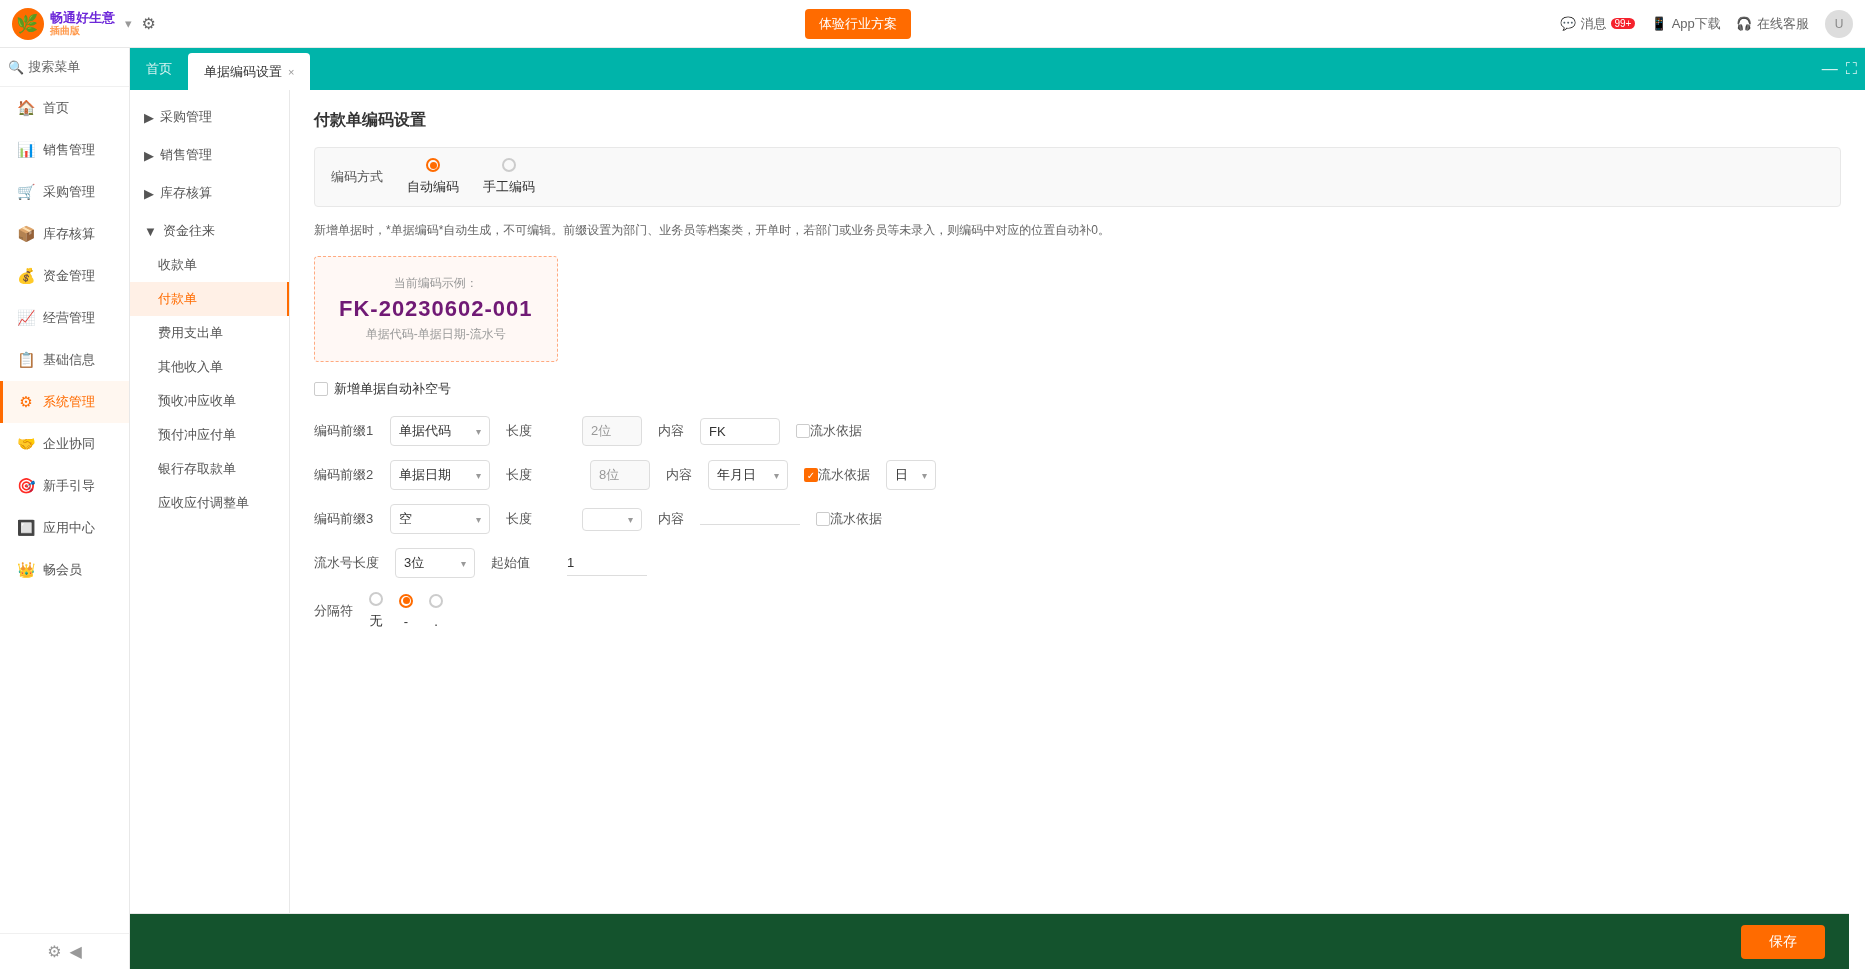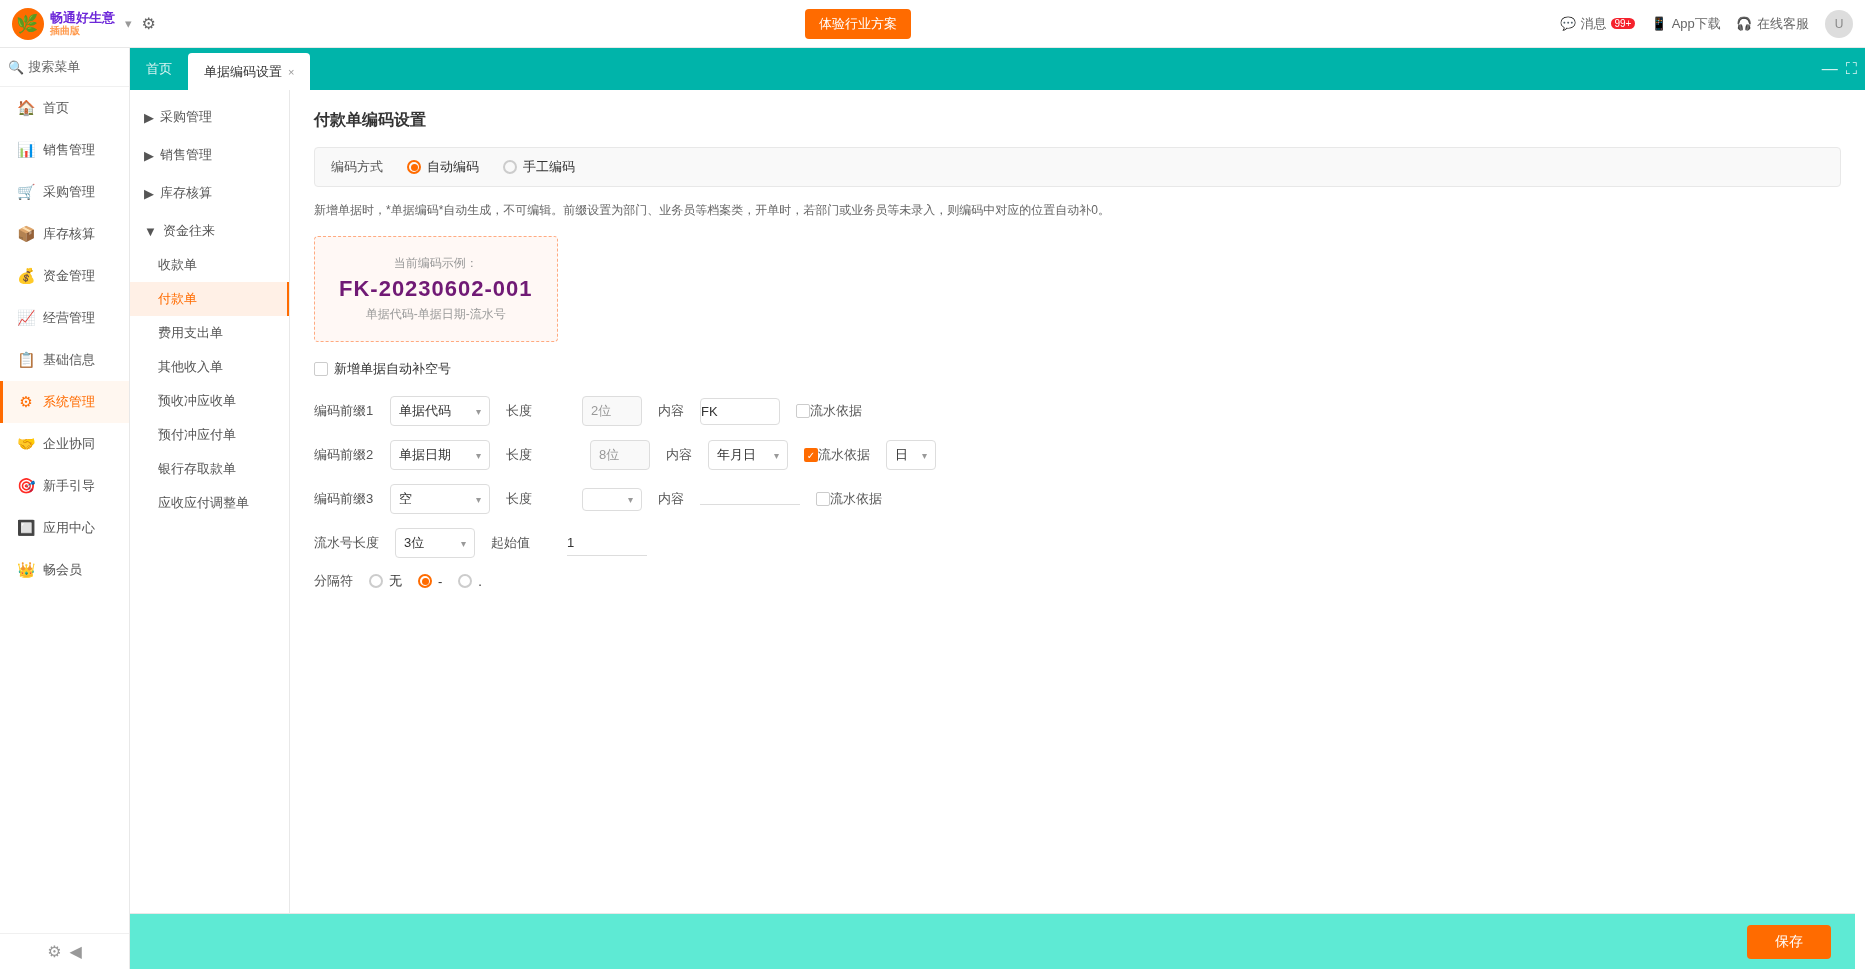--- a/index.html
+++ b/index.html
@@ -140,21 +140,21 @@
     .encoding-mode-row {
       background: #f9f9f9;
       border: 1px solid #e8e8e8;
       border-radius: 4px;
       padding: 10px 16px;
       display: flex;
       align-items: center;
       gap: 24px;
       margin-bottom: 14px;
     }
-    .radio-label { display: flex; align-items: center; gap: 6px; cursor: pointer; font-size: 13px; }
+    .radio-label { display: flex; align-items: center; gap: 6px; cursor: pointer; font-size: 13px; flex-direction: column; }
     .radio-custom {
       width: 14px; height: 14px; border-radius: 50%;
       border: 2px solid #ccc;
       display: flex; align-items: center; justify-content: center;
     }
     .radio-custom.checked { border-color: #ff6b00; }
     .radio-dot { width: 7px; height: 7px; border-radius: 50%; background: #ff6b00; }
 
     .hint-text {
       font-size: 12px;
@@ -229,23 +229,23 @@
     
     .separator-row { display: flex; align-items: center; gap: 16px; margin-top: 10px; }
     .sep-label { font-size: 13px; color: #555; }
     .sep-radio-group { display: flex; align-items: center; gap: 16px; }
 
     
     .form-footer {
       position: fixed;
       bottom: 0;
       left: 130px;
-      right: 10px;
+      right: 16px;
       height: 56px;
-      background: #5eead4;
+      background: #14532d;
       border-top: 1px solid #e8e8e8;
       display: flex;
       align-items: center;
       justify-content: flex-end;
       padding: 0 24px;
     }
     .save-btn {
       background: #ff6b00;
       color: white;
       border: none;
@@ -456,21 +456,21 @@
           <span class="form-label">编码前缀1</span>
           <div class="select-box" style="min-width:100px;">
             <span>单据代码</span>
             <span class="arrow">▾</span>
           </div>
           <span class="form-label">长度</span>
           <div class="input-box" style="min-width:60px;">
             <span>2位</span>
           </div>
           <span class="content-label">内容</span>
-          <div style="border:1px solid #ddd;border-radius:4px;padding:5px 0;min-width:80px;font-size:13px;color:#333;background:#fff;">
+          <div style="border:1px solid #ddd;border-radius:4px;padding:5px 8px;min-width:80px;font-size:13px;color:#333;background:#fff;">
             <span>FK</span>
           </div>
           <div class="checkbox-stream">
             <div class="checkbox-custom"></div>
             <span>流水依据</span>
           </div>
         </div>
 
         
         <div class="form-row">

